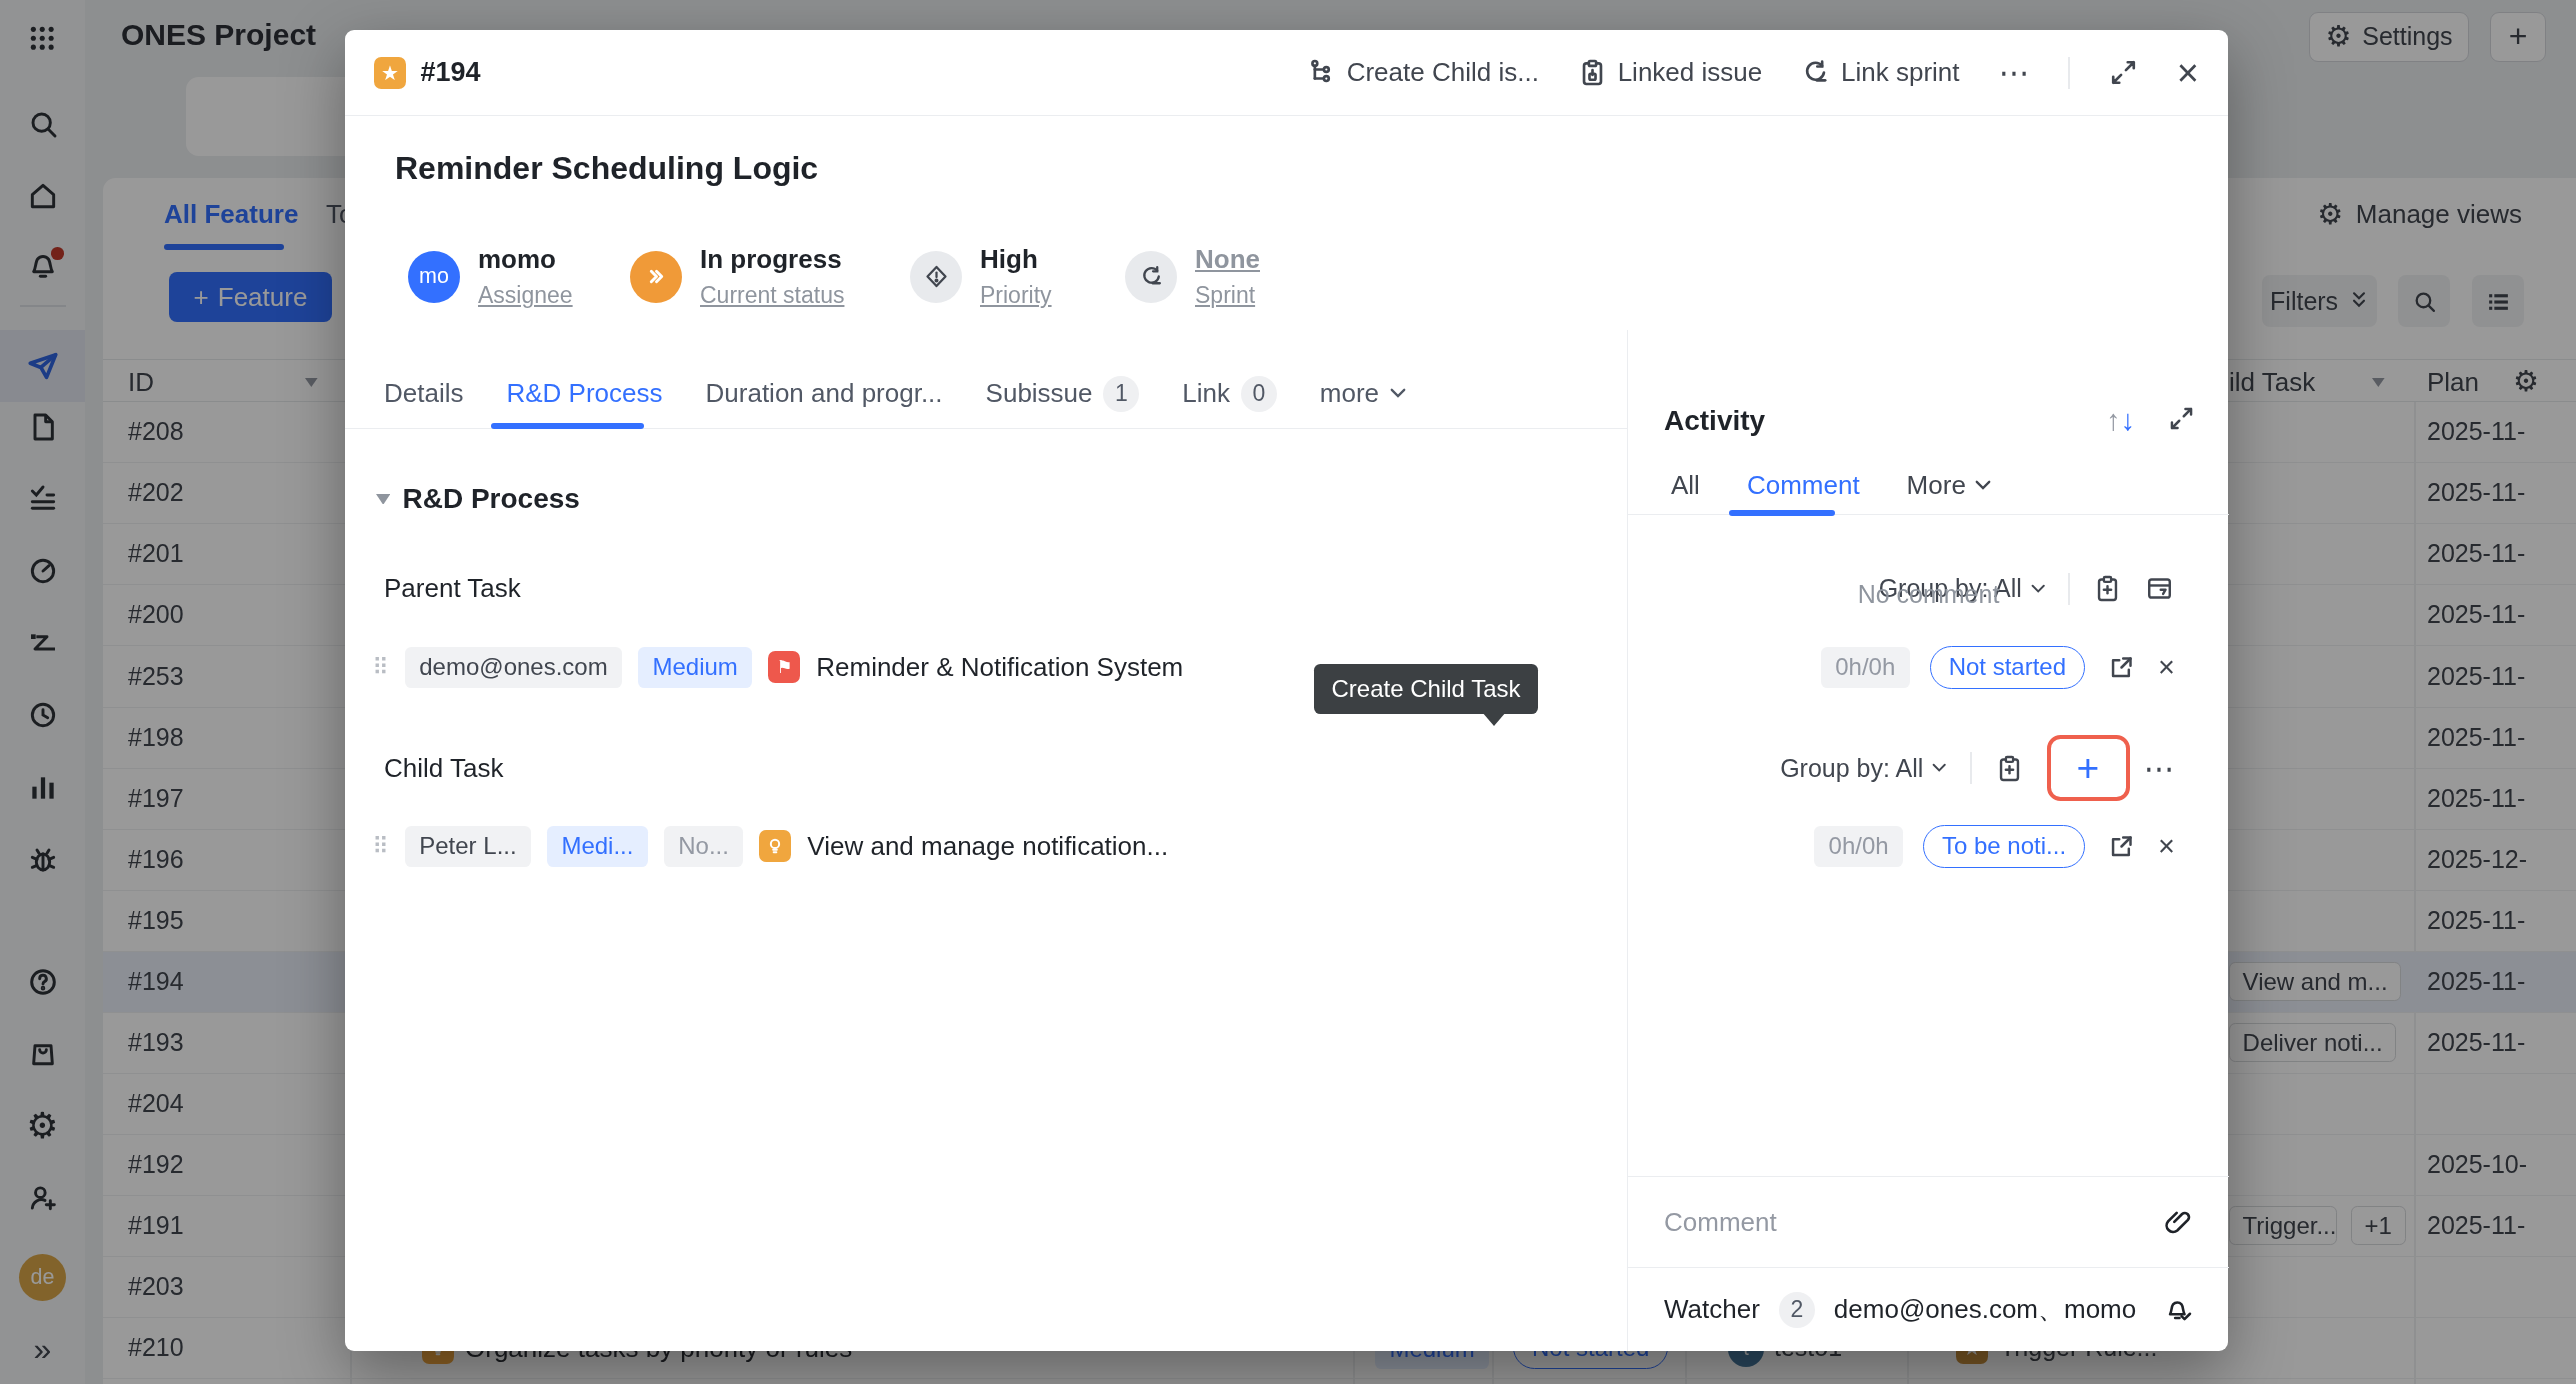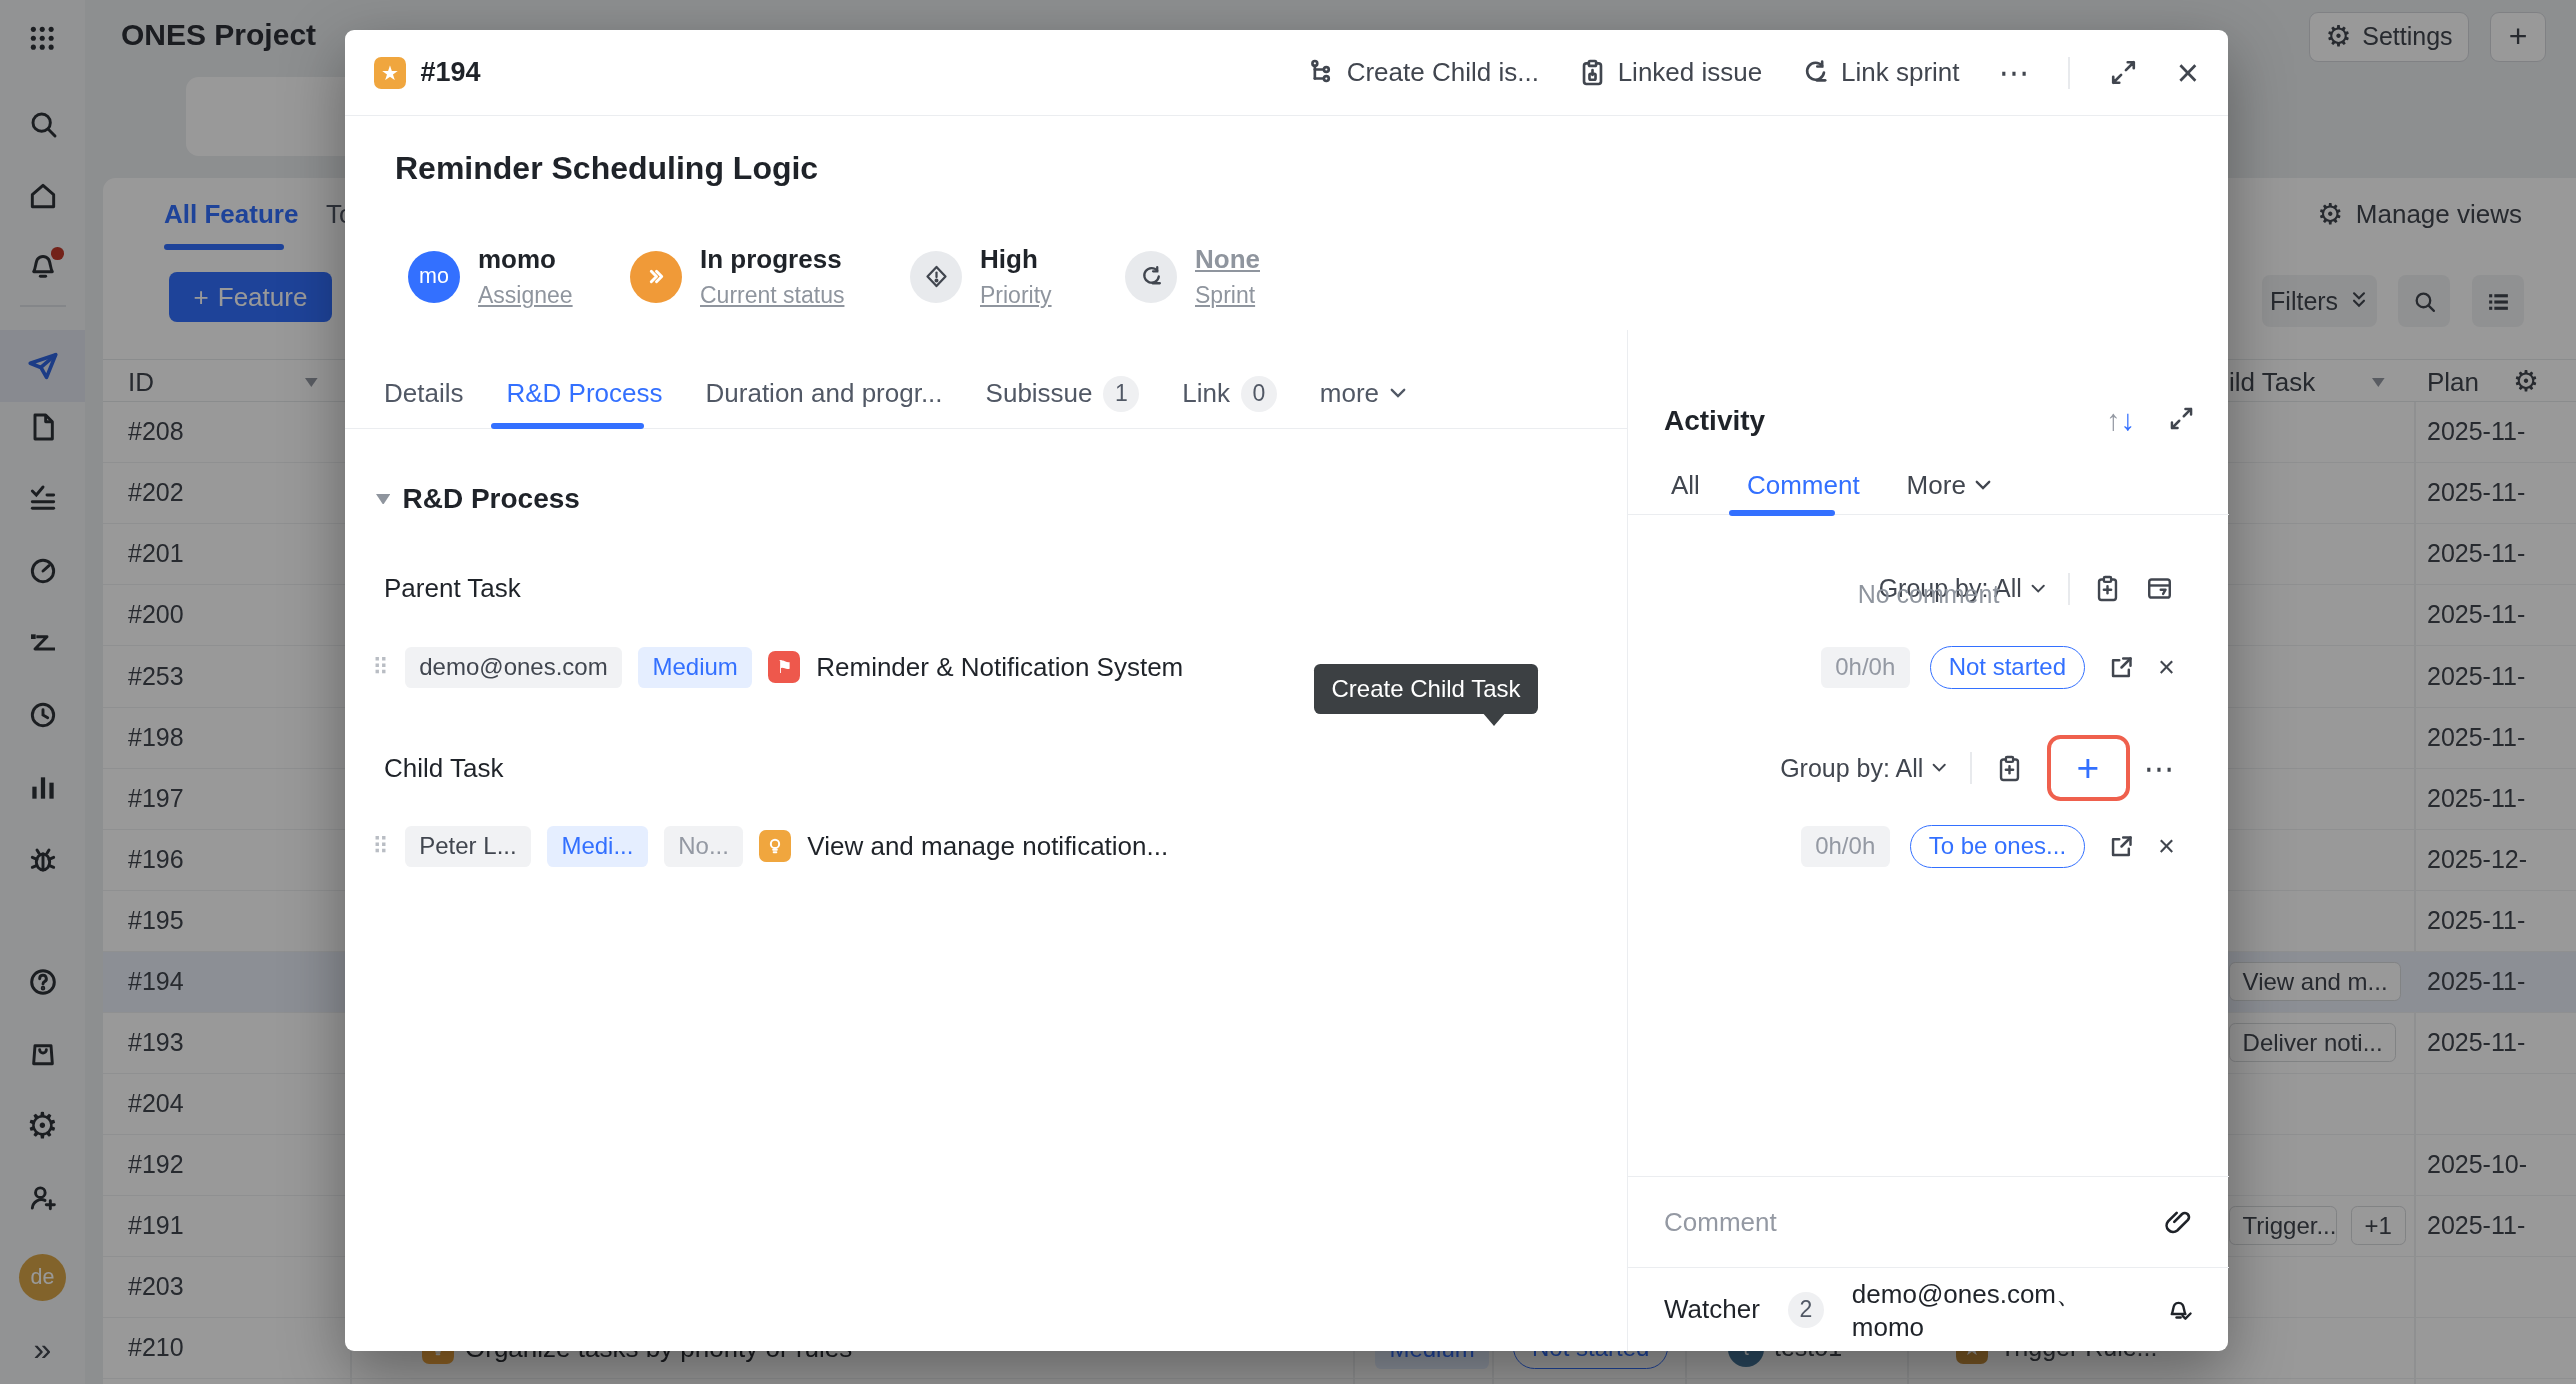--- a/index.html
+++ b/index.html
@@ -65,21 +65,21 @@
   #tooltip-arrow { left:1137px; top:682px; width:0; height:0; border-left:12.6px solid transparent; border-right:12.6px solid transparent; border-top:14.4px solid #3c4043; z-index:5; }
   #plus-box { width:83px; height:66px; border:4.5px solid #ef604d; border-radius:13.5px; display:flex; align-items:center; justify-content:center; color:#3370ff; font-size:39px; font-weight:400; }
   
   #activity { position:absolute; left:1282px; top:300px; width:601px; height:1021px; border-left:1.8px solid #ebedf0; }
   #a-title { left:36px; top:75px; font-size:28px; font-weight:700; }
   #a-tabs { position:absolute; left:0; top:126px; width:601px; height:59px; border-bottom:1.8px solid #ebedf0; display:flex; gap:47px; align-items:center; padding-left:43px; font-size:26px; color:#41464f; }
   .a-tab.on { color:#3370ff; }
   #a-bar { left:101px; top:180px; width:106px; height:6.3px; border-radius:3.6px; background:#3370ff; }
   #no-comment { left:0; top:250px; width:601px; text-align:center; font-size:25px; color:#8f959e; }
   #comment-box { position:absolute; left:0; top:846px; width:601px; height:91px; border-top:1.8px solid #ebedf0; display:flex; align-items:center; padding:0 36px; }
-  #watcher { position:absolute; left:0; top:937px; width:601px; height:84px; border-top:1.8px solid #ebedf0; display:flex; align-items:center; gap:28px; padding:0 36px; font-size:26px; color:#1f2329; }
+  #watcher { position:absolute; left:0; top:937px; width:601px; height:84px; border-top:1.8px solid #ebedf0; display:flex; align-items:center; gap:19px; padding:0 36px; font-size:26px; color:#1f2329; }
   .ph { color:#9499a3; font-size:26px; }
   .gear-glyph { font-size:29px; line-height:1; }
 </style>
 </head>
 <body>
 
 <div id="bg">
 
   <div id="sidebar">
     <div class="sb-ic" style="top:7.2px">
@@ -565,21 +565,21 @@
     <span class="sq-icon" style="background:#f0a63e;">
       <svg width="20" height="20" viewBox="0 0 24 24" fill="none" stroke="#fff" stroke-width="2.4" stroke-linecap="round">
           <circle cx="12" cy="9.5" r="5"></circle>
           <line x1="9.8" y1="16.5" x2="14.2" y2="16.5"></line>
           <line x1="10.4" y1="19.5" x2="13.6" y2="19.5"></line>
         </svg>
     </span>
     <span class="t-title">View and manage notification...</span>
     <span style="margin-left:auto;" class="flex">
       <span class="chip dim">0h/0h</span>
-      <span class="pill" style="margin-left:20px;">To be ones...</span>
+      <span class="pill" style="margin-left:20px;">To be noti...</span>
       <svg width="27" height="27" viewBox="0 0 24 24" fill="none" stroke="#41464f" stroke-width="2.2" stroke-linecap="round" stroke-linejoin="round" style="margin-left:23px;">
           <path d="M10 5.5 H4.5 V19.5 H18.5 V14"></path>
           <path d="M13.5 4 H20 V10.5"></path>
           <line x1="20" y1="4" x2="12" y2="12"></line>
         </svg>
       <span class="xmark" style="margin-left:23px;">×</span>
     </span>
   </div>
 
   <div id="activity">

